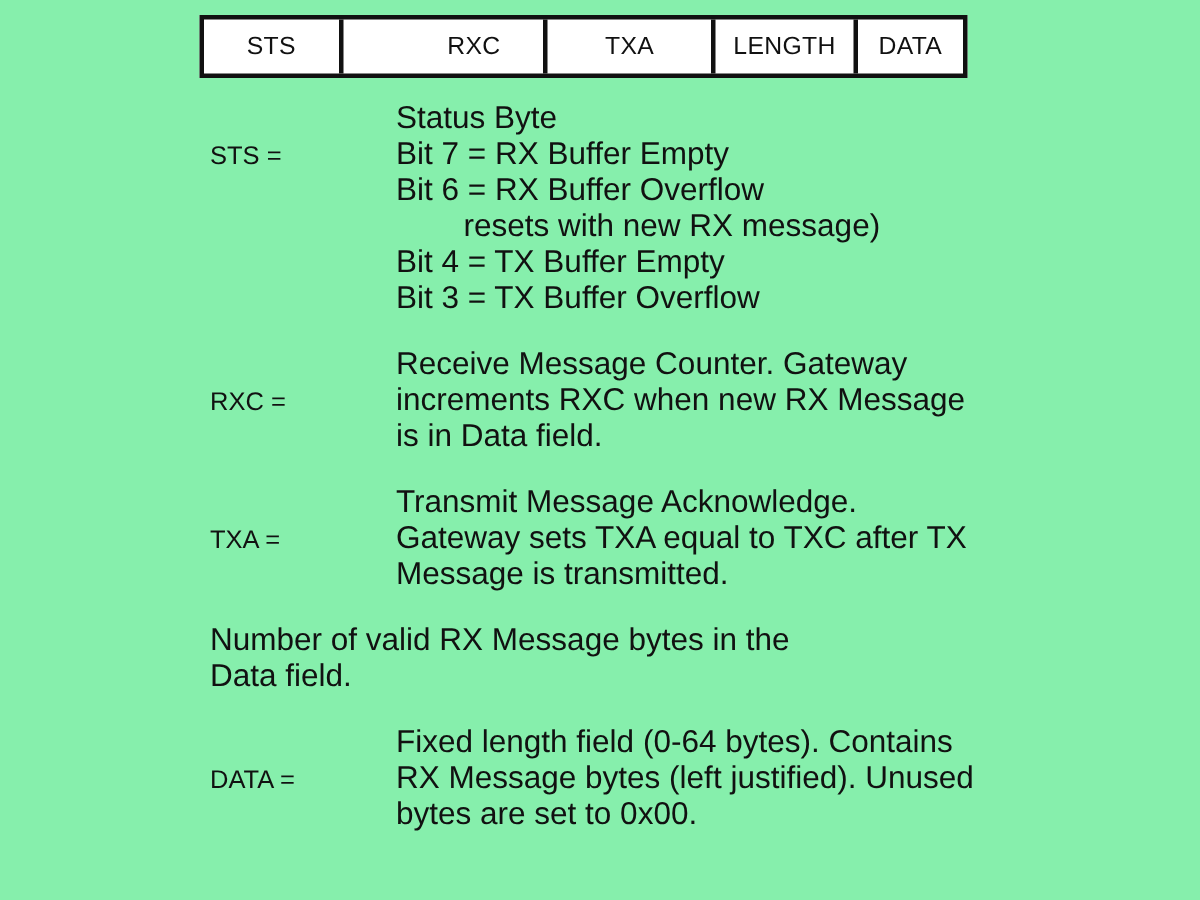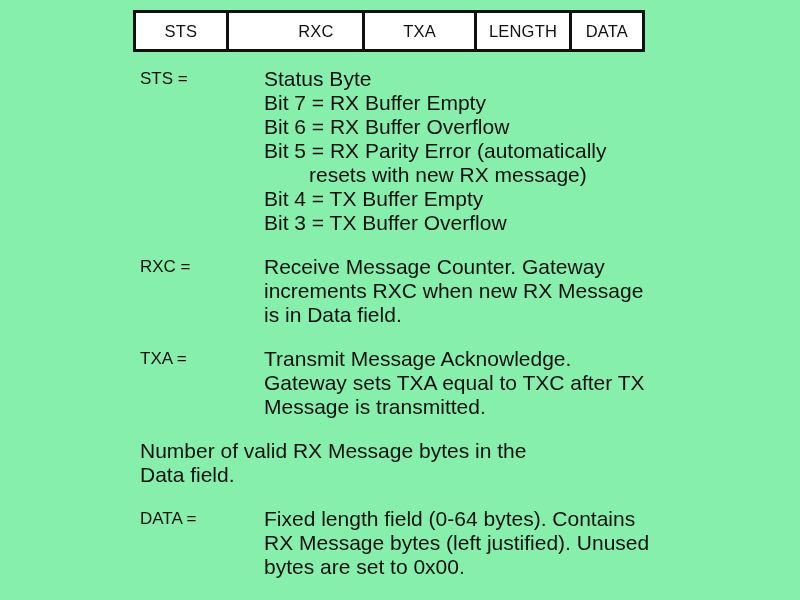--- a/index.html
+++ b/index.html
@@ -79,20 +79,21 @@
   .def-group:last-child {
     margin-bottom: 0;
   }
 
   .def-term {
     flex: 0 0 124px;
     font-size: 17px;
     line-height: 24px;
     color: #111111;
     white-space: nowrap;
+    margin-top: 25px;
   }
 
   .def-body {
     flex: 1 1 auto;
     font-size: 21px;
     line-height: 24px;
     color: #111111;
   }
 
   .def-line {
@@ -118,21 +119,20 @@
   </div>
 
   <div class="definitions">
 
     <div class="def-group">
       <div class="def-term">STS =</div>
       <div class="def-body">
         <div class="def-line">Status Byte</div>
         <div class="def-line">Bit 7 = RX Buffer Empty</div>
         <div class="def-line">Bit 6 = RX Buffer Overflow</div>
-        <div class="def-line">Bit 5 = RX Parity Error (automatically</div>
         <div class="def-line indent">resets with new RX message)</div>
         <div class="def-line">Bit 4 = TX Buffer Empty</div>
         <div class="def-line">Bit 3 = TX Buffer Overflow</div>
       </div>
     </div>
 
     <div class="def-group">
       <div class="def-term">RXC =</div>
       <div class="def-body">
         <div class="def-line">Receive Message Counter. Gateway</div>

